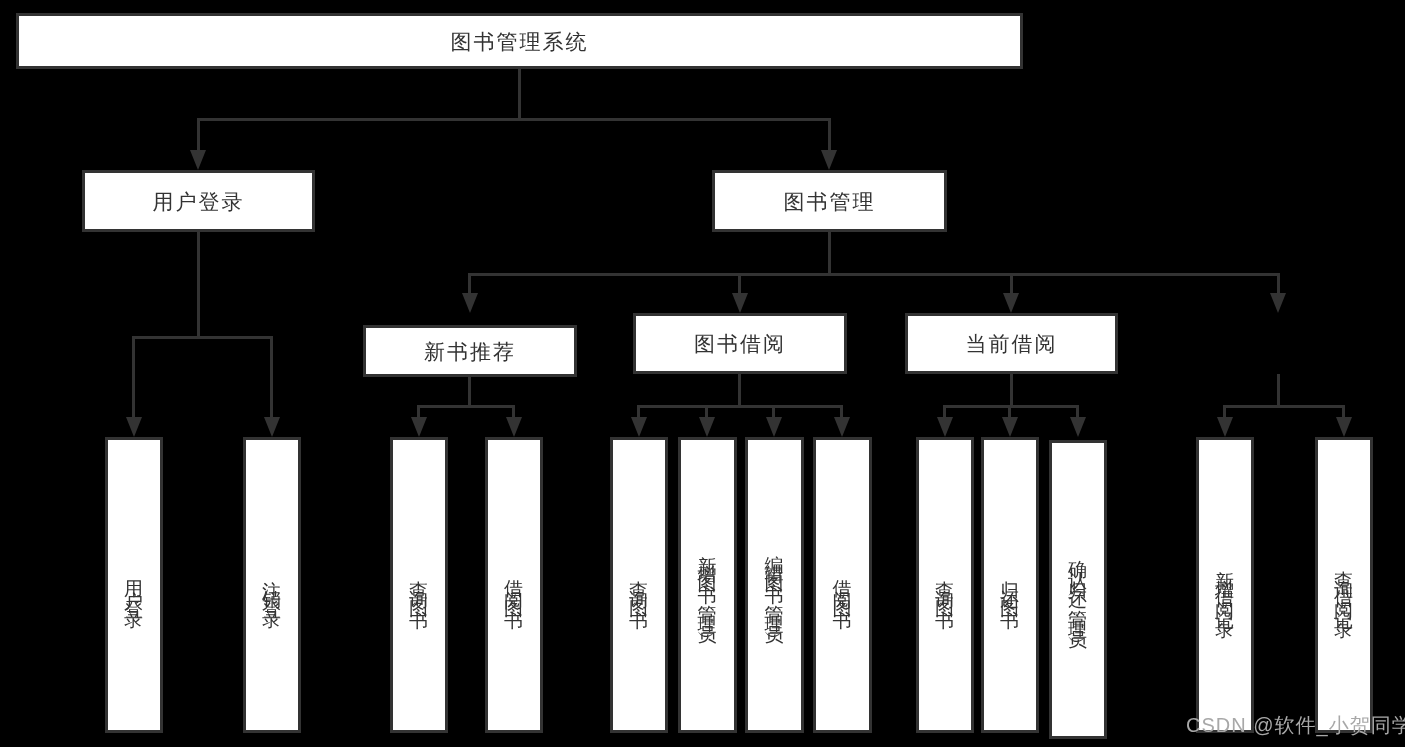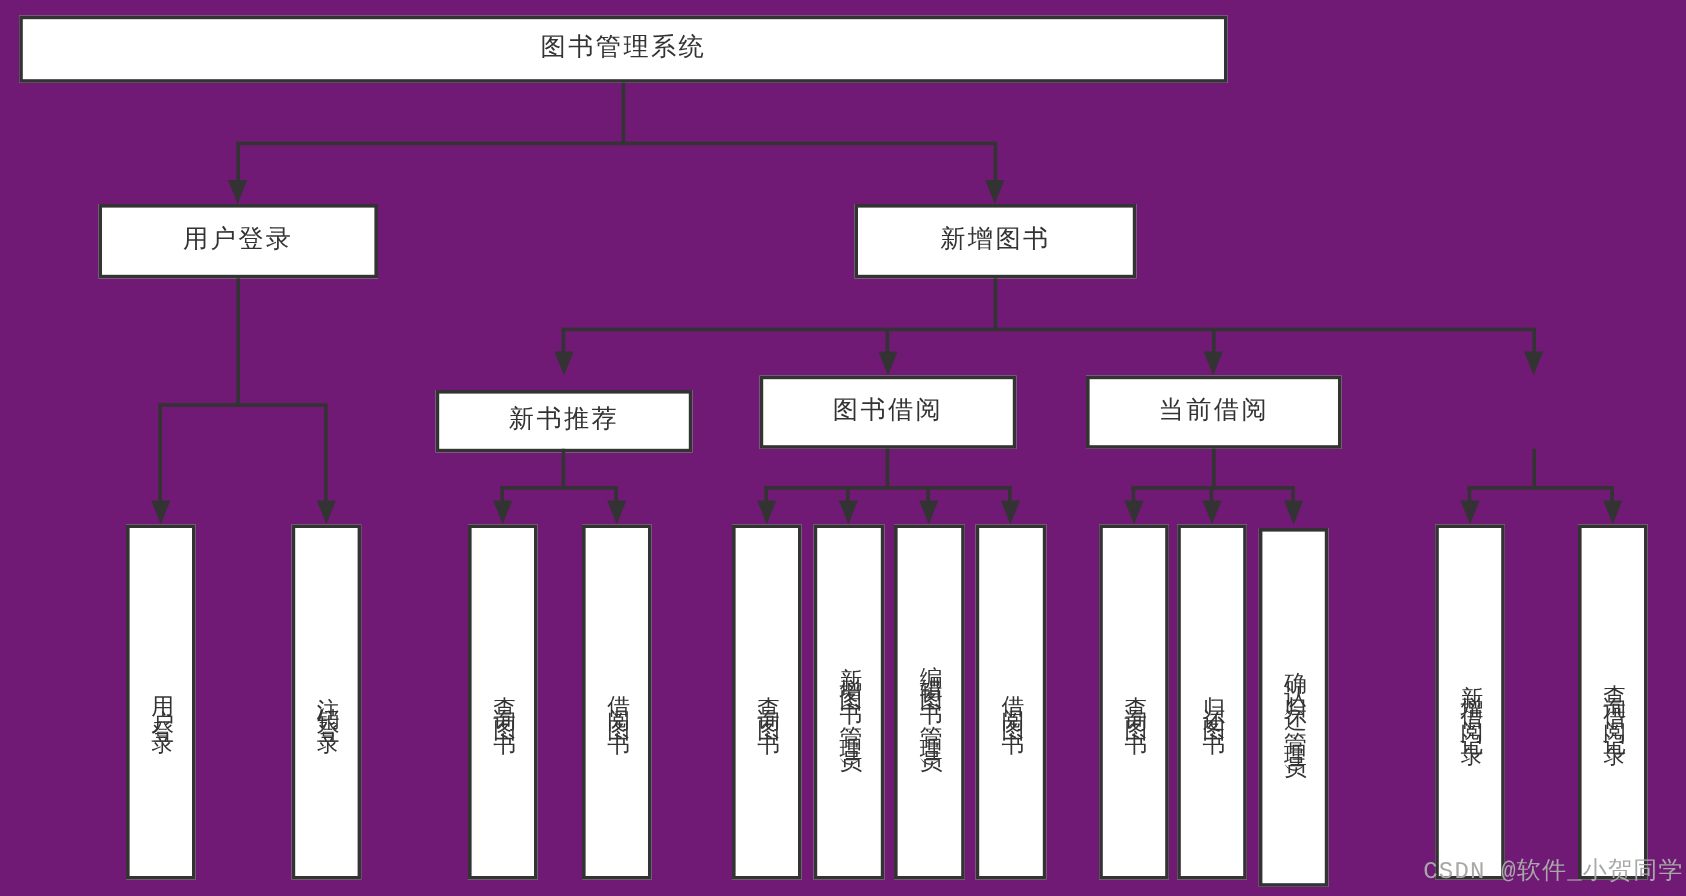--- a/index.html
+++ b/index.html
@@ -1,18 +1,18 @@
 <!DOCTYPE html>
 <html><head>
 <meta charset="utf-8">
 <style>
   html,body{margin:0;padding:0;background:#fff;}
   .stage{
-    position:relative;width:1405px;height:747px;background:#701a75;overflow:hidden;
-    font-family:Liberation Mono, monospace;color:#333333;
+    position:relative;width:1405px;height:747px;background:#000000;overflow:hidden;
+    font-family:Liberation Sans, sans-serif;color:#333333;
   }
   .box{
     position:absolute;background:#ffffff;border:3px solid #333333;box-sizing:border-box;
     display:flex;align-items:center;justify-content:center;text-align:center;
   }
   .hnode{font-size:21px;letter-spacing:2px;line-height:1;}
   .vnode{font-size:19px;line-height:1;}
   .vnode .vtxt{
     writing-mode:vertical-rl;text-orientation:mixed;letter-spacing:10px;line-height:1;
   }
@@ -37,21 +37,21 @@
   <div class="box hnode" style="left:16px;top:13px;width:1007px;height:56px">图书管理系统</div>
 
   <div class="ln v" style="left:518px;top:69px;height:52px"></div>
   <div class="ln h" style="left:197px;top:118px;width:634px"></div>
   <div class="ln v" style="left:197px;top:120px;height:32px"></div>
   <div class="arw" style="left:190px;top:150px"></div>
   <div class="ln v" style="left:828px;top:120px;height:32px"></div>
   <div class="arw" style="left:821px;top:150px"></div>
 
   <div class="box hnode" style="left:82px;top:170px;width:233px;height:62px">用户登录</div>
-  <div class="box hnode" style="left:712px;top:170px;width:235px;height:62px">新增图书</div>
+  <div class="box hnode" style="left:712px;top:170px;width:235px;height:62px">图书管理</div>
 
   <div class="ln v" style="left:197px;top:232px;height:107px"></div>
   <div class="ln h" style="left:132px;top:336px;width:141px"></div>
   <div class="ln v" style="left:132px;top:338px;height:82px"></div>
   <div class="arw" style="left:126px;top:417px"></div>
   <div class="ln v" style="left:270px;top:338px;height:82px"></div>
   <div class="arw" style="left:264px;top:417px"></div>
 
   <div class="ln v" style="left:828px;top:232px;height:44px"></div>
   <div class="ln h" style="left:468px;top:273px;width:812px"></div>

